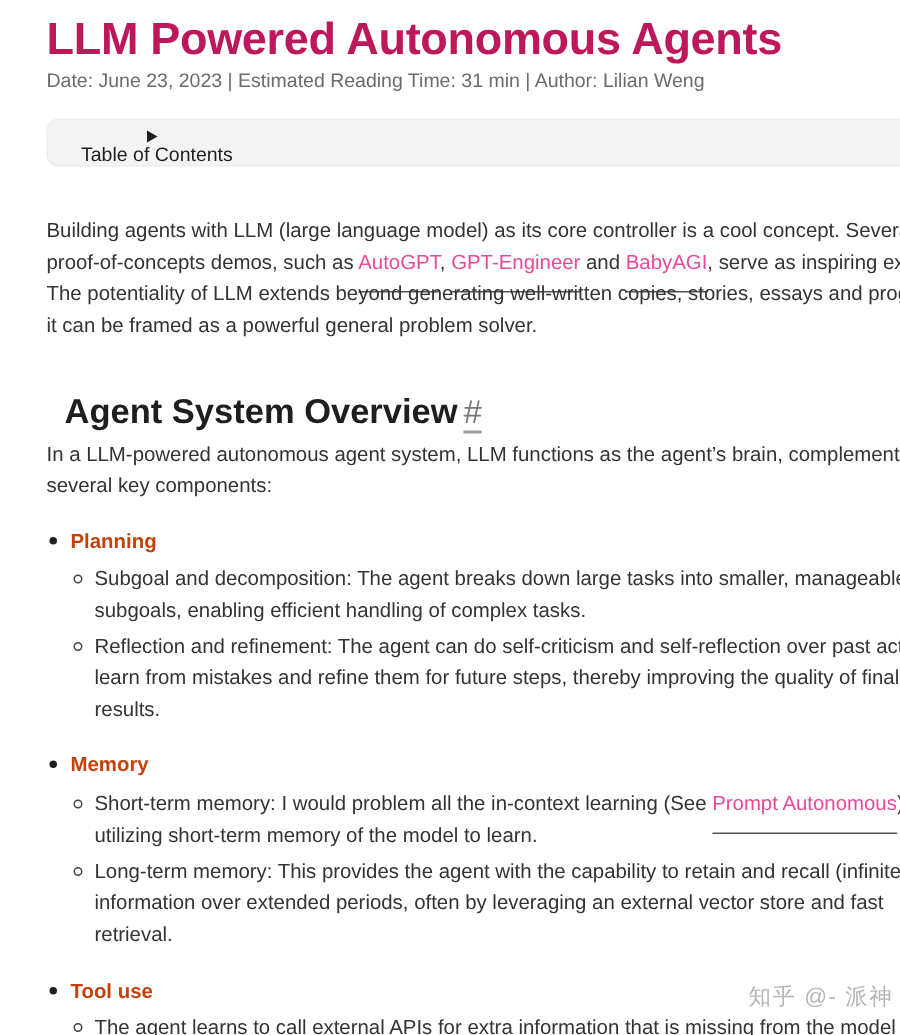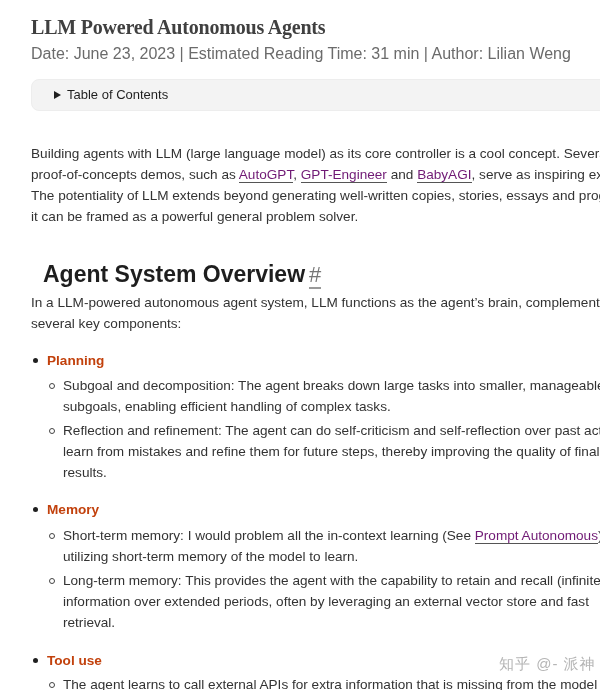--- a/index.html
+++ b/index.html
@@ -19,33 +19,32 @@
     position: absolute;
     left: 31px;
     top: 0;
     width: 640px;
   }
   .post-title {
     position: absolute;
     left: 0;
     top: 8px;
     margin: 0;
-    font-size: 20px;
+    font-size: 30px;
     font-weight: 700;
-    color: #404040;
+    color: #be185d;
     letter-spacing: -0.2px;
     white-space: nowrap;
     line-height: 38px;
-    font-family: Liberation Serif, serif;
   }
   .post-meta {
     position: absolute;
     left: 0;
     top: 46px;
-    font-size: 16px;
+    font-size: 13px;
     color: #6b6b6b;
     white-space: nowrap;
     line-height: 16px;
   }
   .toc {
     position: absolute;
     left: 0;
     top: 79px;
     width: 620px;
     height: 32px;
@@ -57,20 +56,21 @@
   .toc-summary {
     position: absolute;
     left: 22px;
     top: 7px;
     font-size: 13px;
     color: #1f1f1f;
     white-space: nowrap;
     cursor: pointer;
     display: flex;
     align-items: center;
+    flex-direction: column;
   }
   .toc-arrow {
     display: inline-block;
     width: 0;
     height: 0;
     border-top: 4.5px solid transparent;
     border-bottom: 4.5px solid transparent;
     border-left: 7px solid #1f1f1f;
     margin-right: 6px;
   }
@@ -78,24 +78,24 @@
     position: absolute;
     left: 0;
     font-size: 13.6px;
     line-height: 21px;
     color: #333333;
     white-space: nowrap;
     margin: 0;
   }
   .para .line { display: block; }
   a.link {
-    color: #701a75;
+    color: #ec4899;
     text-decoration: none;
     border-bottom: 1px solid #555;
-    padding-bottom: 0;
+    padding-bottom: 12px;
   }
   .h2 {
     position: absolute;
     left: 0;
     top: 247px;
     margin: 12px;
     font-size: 23px;
     font-weight: 700;
     color: #1e1e1e;
     white-space: nowrap;

